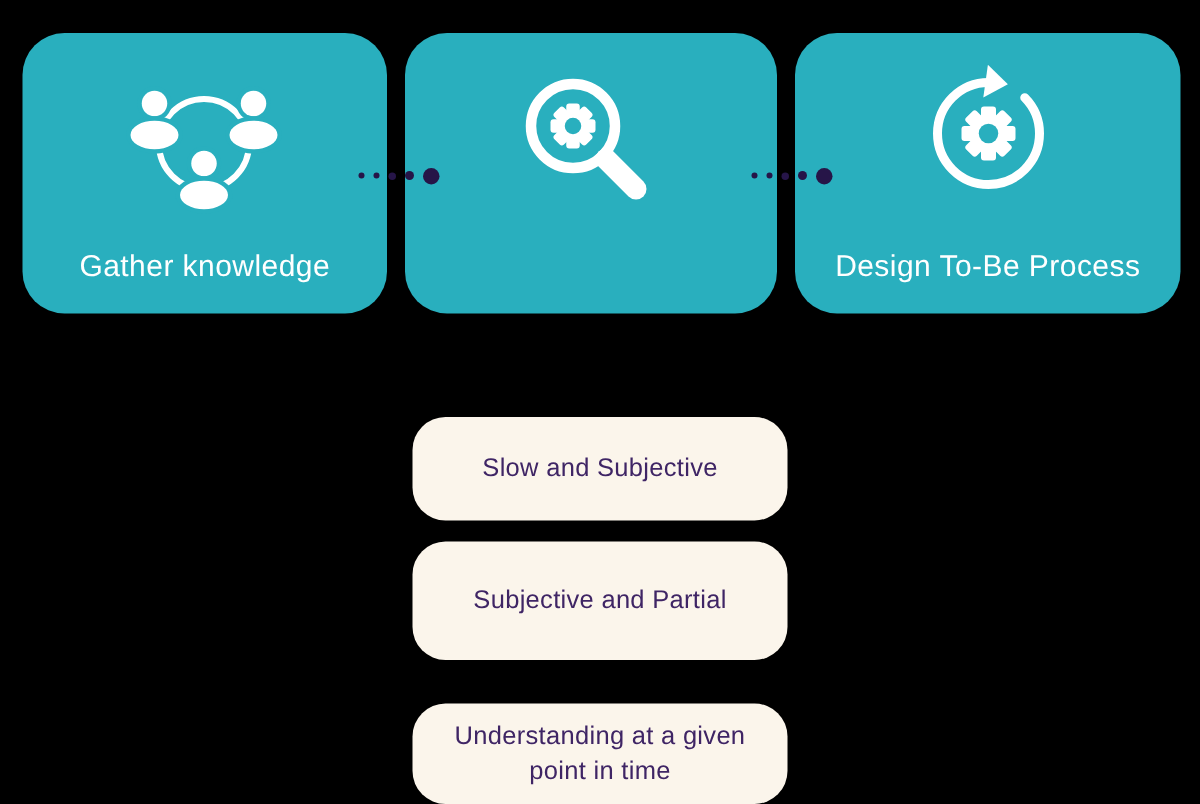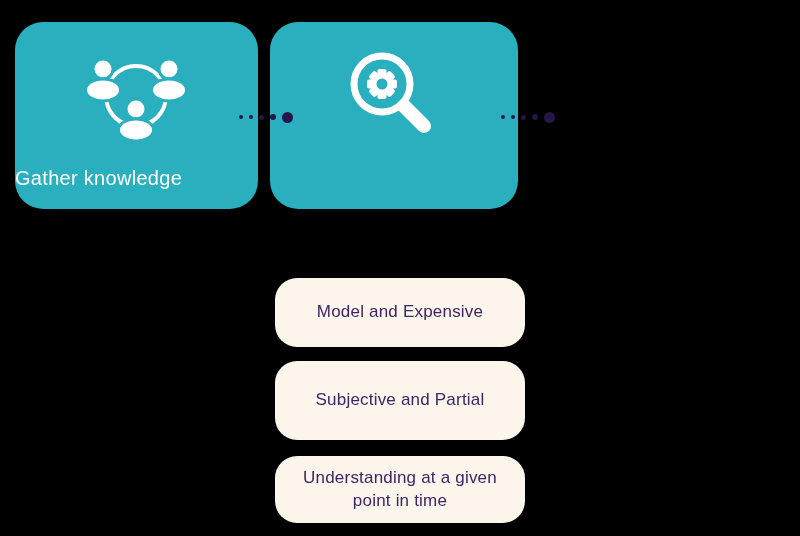--- a/index.html
+++ b/index.html
@@ -21,21 +21,21 @@
     border-radius:28px;
   }
   #step1{left:15px;width:243px}
   #step2{left:270px;width:248px}
   #step3{left:530px;width:257px}
   .icon-wrap{position:absolute;left:0;right:0;display:flex;justify-content:center}
   #step1 .icon-wrap{top:27px}
   #step2 .icon-wrap{top:25px}
   #step3 .icon-wrap{top:13px}
   .step-label{
-    position:absolute;bottom:19px;left:0;right:0;
+    position:absolute;bottom:19px;left:0;right:0;text-align:center;
     color:var(--white);font-size:20px;font-weight:500;letter-spacing:.3px;
   }
   
   .connector{
     position:absolute;top:111px;height:12px;display:flex;align-items:center;
     gap:6px;z-index:5;
   }
   #connector1{left:239px}
   #connector2{left:501px}
   .dot{background:var(--dot);border-radius:50%;flex:0 0 auto}
@@ -45,21 +45,21 @@
   .dot.s5{width:11px;height:11px}
   
   .drawback{
     position:absolute;left:275px;width:250px;background:var(--cream);
     border-radius:22px;display:flex;align-items:center;justify-content:center;
     text-align:center;color:var(--purple);font-size:17px;font-weight:500;
     line-height:1.32;padding:0 20px;box-sizing:border-box;letter-spacing:.2px;
   }
   #drawback1{top:278px;height:69px}
   #drawback2{top:361px;height:79px}
-  #drawback3{top:456px;height:67px}
+  #drawback3{top:469px;height:67px}
 </style>
 </head>
 <body>
 
 <div class="canvas">
 
   <div class="step" id="step1">
     <div class="icon-wrap">
       <svg width="120" height="96" viewBox="0 0 120 96" aria-hidden="true">
         <circle cx="59" cy="47" r="30" fill="none" stroke="#FFFFFF" stroke-width="4"></circle>
@@ -109,23 +109,40 @@
   </div>
 
   <div class="connector" id="connector2">
     <span class="dot s1"></span>
     <span class="dot s2"></span>
     <span class="dot s3"></span>
     <span class="dot s4"></span>
     <span class="dot s5"></span>
   </div>
 
+  <div class="step" id="step3">
+    <div class="icon-wrap">
+      <svg width="100" height="100" viewBox="0 0 100 100" aria-hidden="true">
+        <circle cx="50" cy="54" r="34" fill="none" stroke="#FFFFFF" stroke-width="6" stroke-linecap="round" stroke-dasharray="164.4 22.4"></circle>
+        <polygon points="48,9 63,20 48,31" fill="#FFFFFF" transform="rotate(8 55 20)"></polygon>
+        <g transform="translate(50,54)">
+          <rect x="-5" y="-18" width="10" height="36" rx="2" fill="#FFFFFF"></rect>
+          <rect x="-5" y="-18" width="10" height="36" rx="2" fill="#FFFFFF" transform="rotate(45)"></rect>
+          <rect x="-5" y="-18" width="10" height="36" rx="2" fill="#FFFFFF" transform="rotate(90)"></rect>
+          <rect x="-5" y="-18" width="10" height="36" rx="2" fill="#FFFFFF" transform="rotate(135)"></rect>
+          <circle r="13" fill="#FFFFFF"></circle>
+          <circle r="6.5" fill="#29AFBE"></circle>
+        </g>
+      </svg>
+    </div>
+    <div class="step-label">Design To-Be Process</div>
+  </div>
 
   <div class="drawback" id="drawback1">
-    <span>Model and Expensive</span>
+    <span>Slow and Subjective</span>
   </div>
   <div class="drawback" id="drawback2">
     <span>Subjective and Partial</span>
   </div>
   <div class="drawback" id="drawback3">
     <span>Understanding at a given point in time</span>
   </div>
 
 </div>
 

